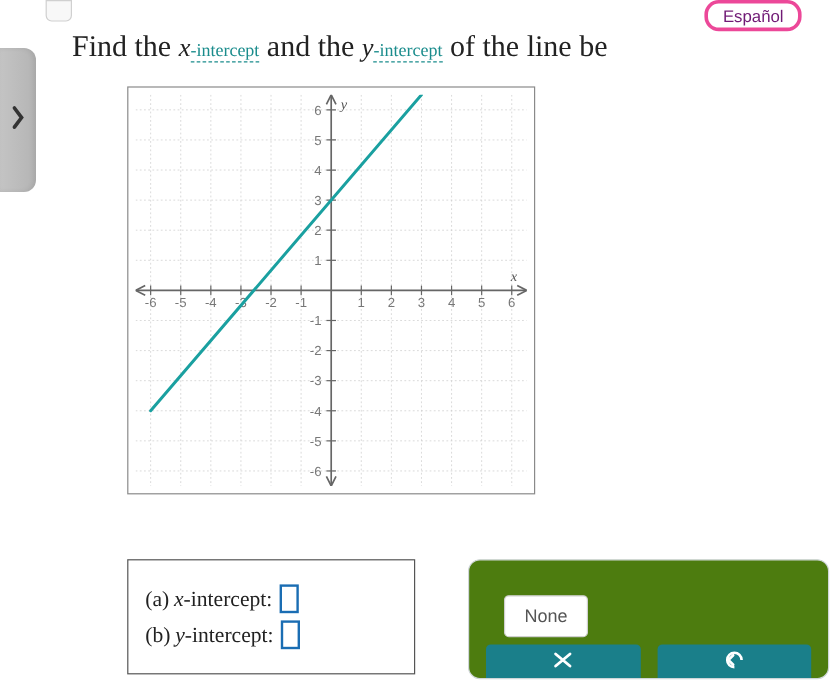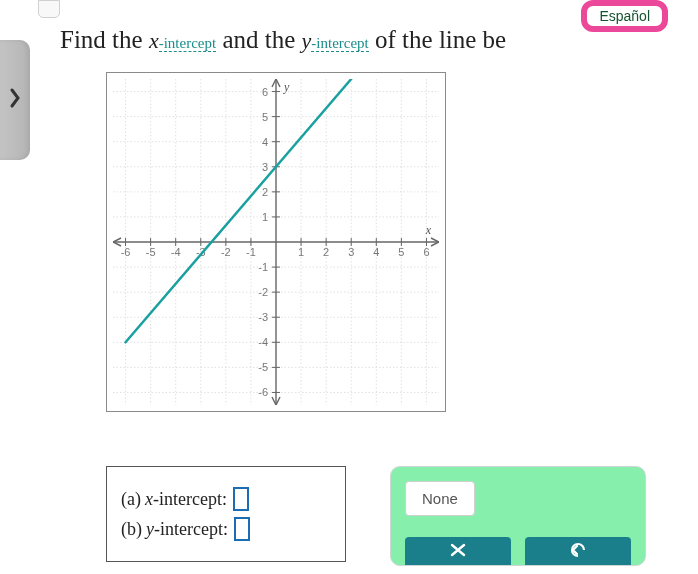--- a/index.html
+++ b/index.html
@@ -23,25 +23,25 @@
     align-items: center;
     justify-content: center;
     cursor: pointer;
     color: #1aa0a0;
     font-size: 14px;
   }
   .espanol-btn {
     position: absolute;
     right: 30px;
     top: 0;
-    border: 6px solid #ec4899;
+    border: 3px solid #ec4899;
     border-radius: 12px;
     padding: 2px 12px;
     font-size: 14px;
-    color: #14532d;
+    color: #701a75;
     cursor: pointer;
     background: #fff;
   }
   .question-text {
     position: absolute;
     left: 60px;
     top: 26px;
     font-size: 25px;
     color: #222;
     white-space: nowrap;
@@ -114,26 +114,26 @@
     margin-left: 6px;
     padding: 0;
     font-size: 14px;
     text-align: center;
   }
   
   .tool-panel {
     position: absolute;
     left: 390px;
     top: 466px;
-    width: 256px;
+    width: 301px;
     height: 100px;
-    background: #86efac;
+    background: #4d7c0f;
     border: 1px solid #cfd6d8;
     border-radius: 10px;
-    padding: 14px;
+    padding: 29px;
   }
   .none-btn {
     background: #fff;
     border: 1px solid #d0d0d0;
     border-radius: 4px;
     padding: 8px 16px;
     font-size: 15px;
     color: #555;
     cursor: pointer;
   }

